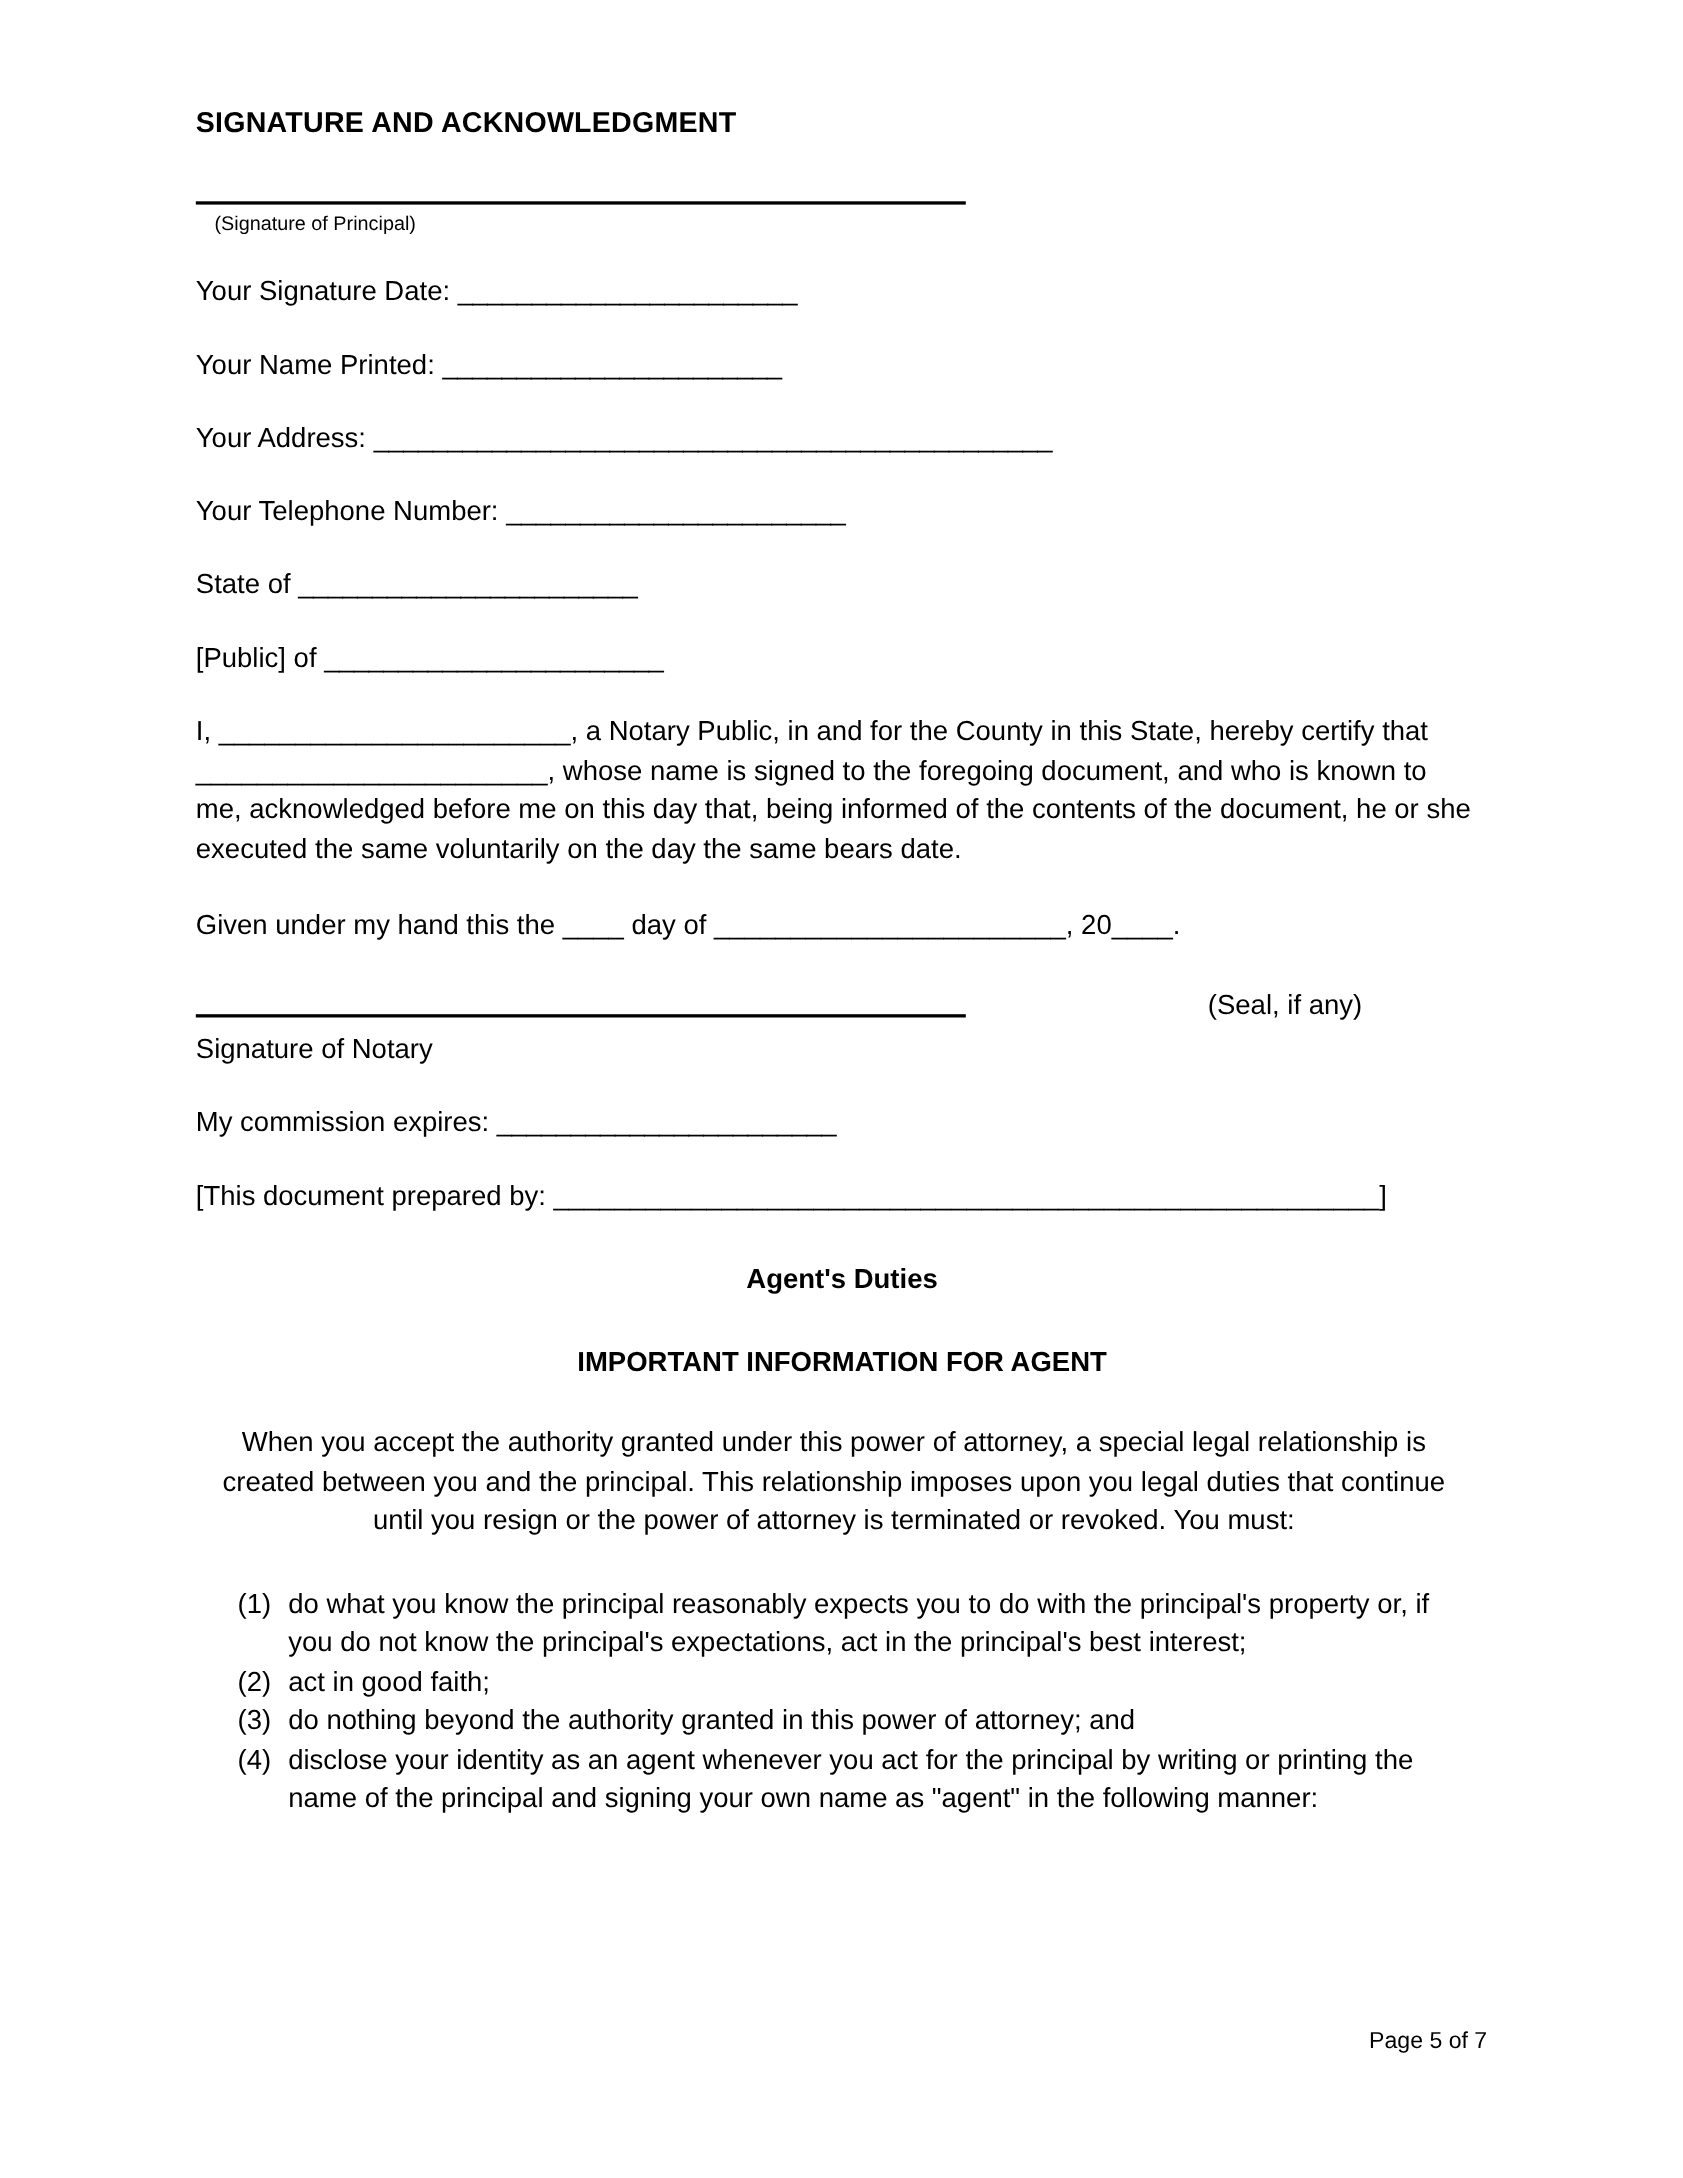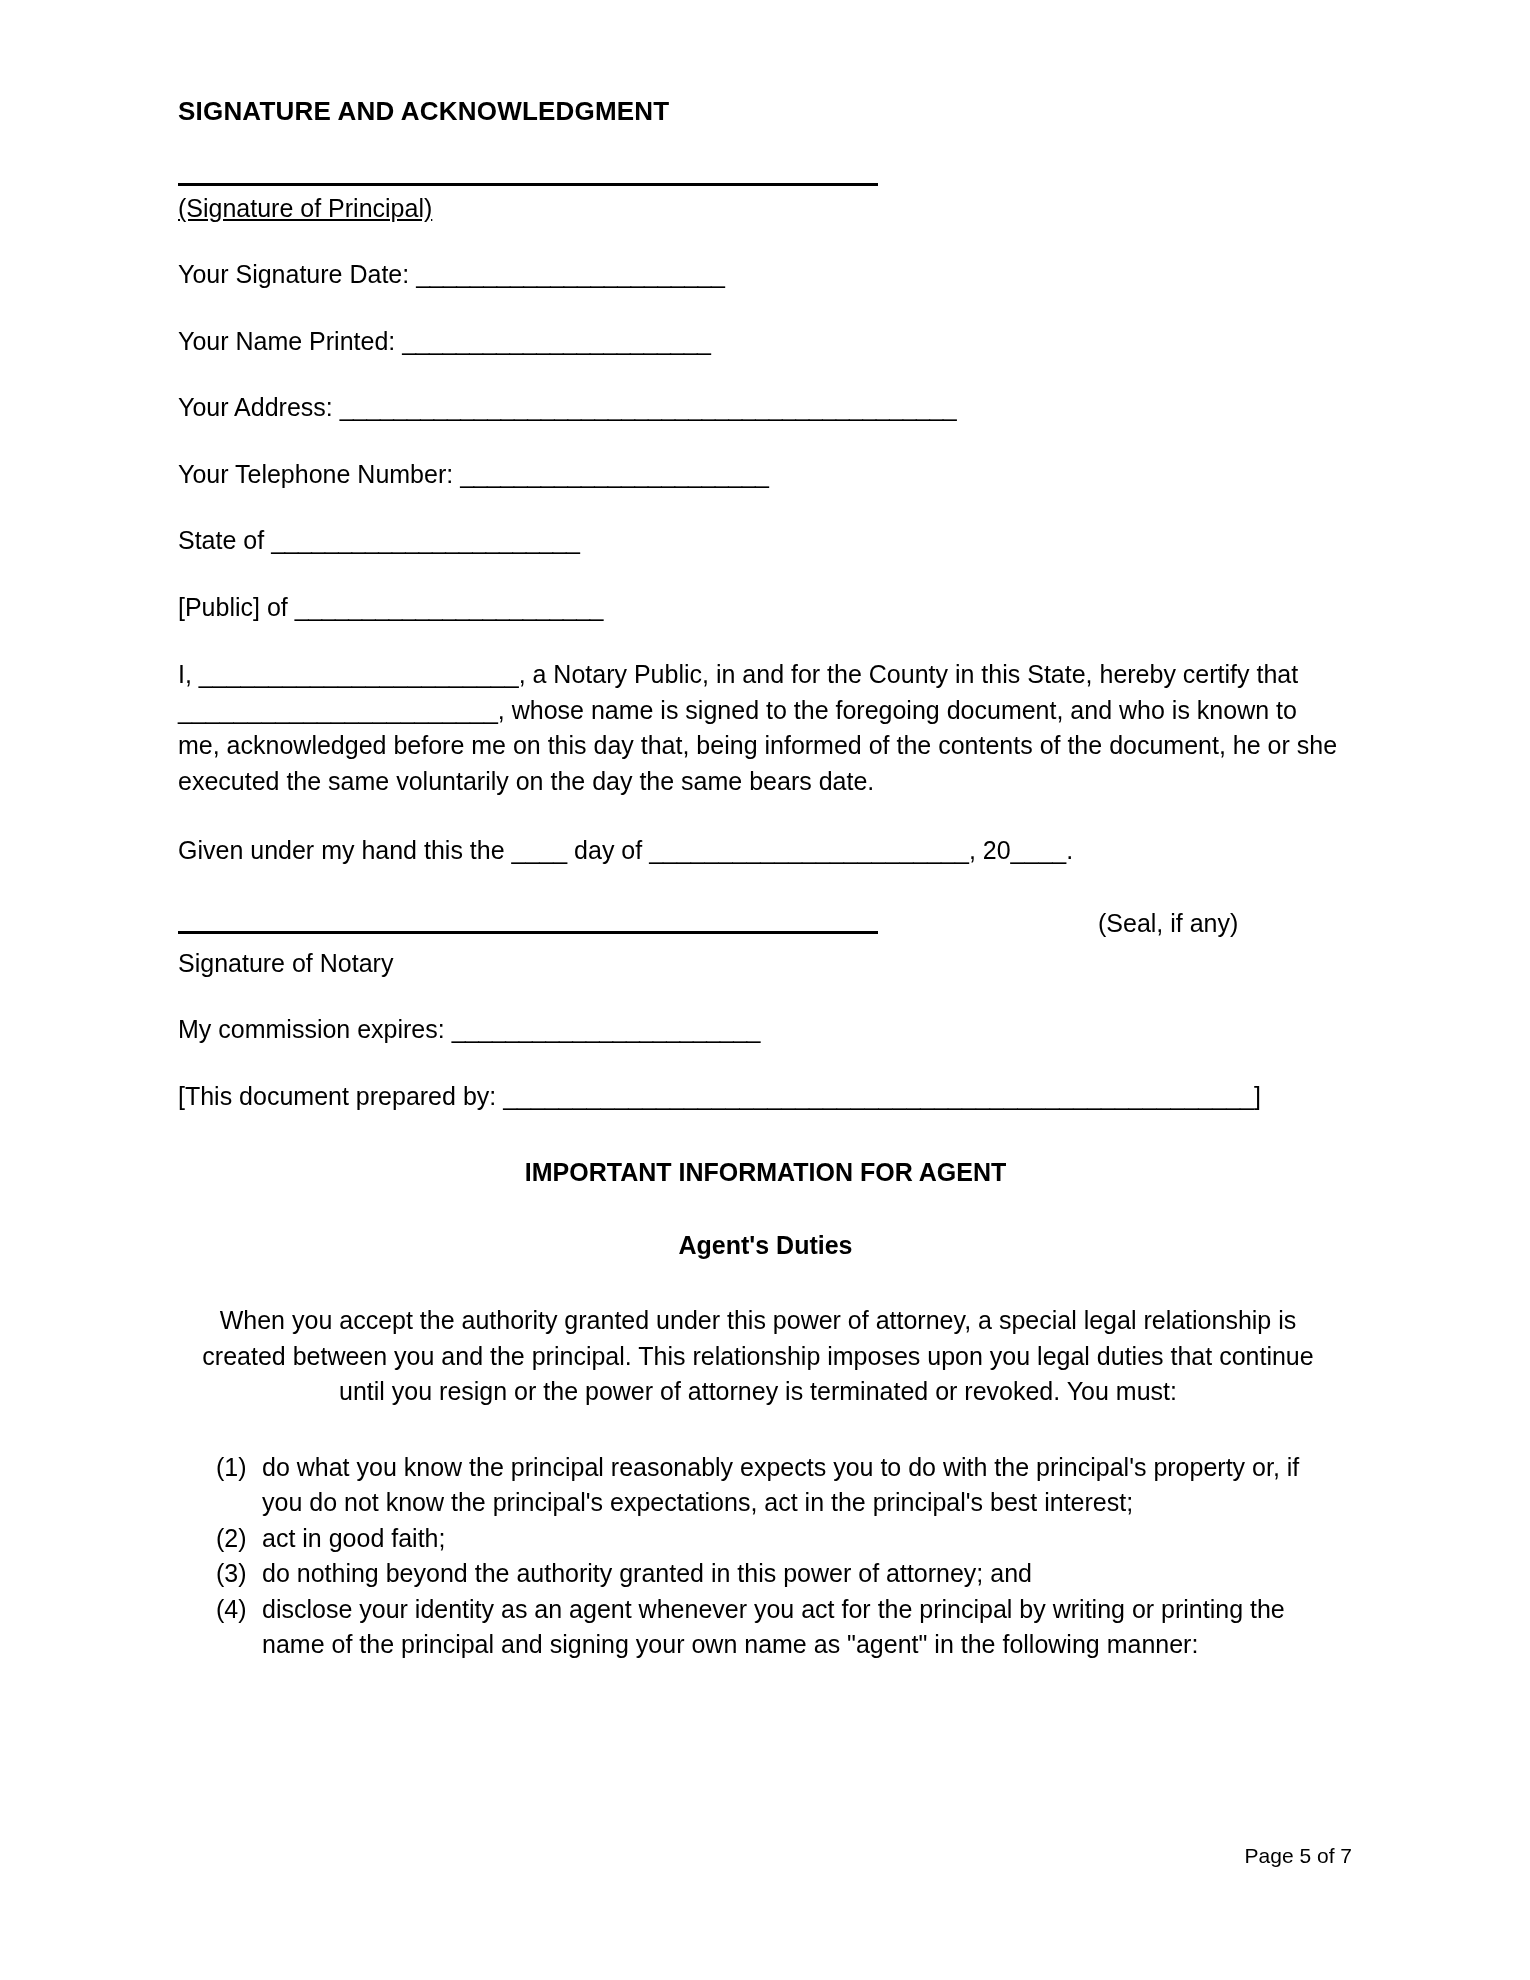--- a/index.html
+++ b/index.html
@@ -39,24 +39,23 @@
   }
 
   
   .sig-rule {
     width: 700px;
     height: 0;
     border-top: 3px solid #000;
     margin: 0 0 6px 0;
   }
   .sig-caption {
-    font-size: 25px;
+    font-size: 18px;
     line-height: 1.28;
-    margin: 0 0 34px 0;
-    text-decoration: underline;
+    margin: 0 0 34px 17px;
   }
 
   .field-line {
     font-size: 25px;
     line-height: 1.3;
     margin: 0 0 34px 0;
     white-space: nowrap;
   }
   .blank {
     letter-spacing: -0.5px;
@@ -212,22 +211,22 @@
     </div>
     <div class="notary-caption">Signature of Notary</div>
 
     <div class="field-line">
       <span>My commission expires:</span>
       <span class="blank">_______________________</span>
     </div>
 
     <div class="prepared-line">[This document prepared by: ______________________________________________________]</div>
 
+    <div class="center-head sub">Agent's Duties</div>
     <div class="center-head">IMPORTANT INFORMATION FOR AGENT</div>
-    <div class="center-head sub">Agent's Duties</div>
 
     <p class="duties-para">When you accept the authority granted under this power of attorney, a special legal relationship is created between you and the principal. This relationship imposes upon you legal duties that continue until you resign or the power of attorney is terminated or revoked. You must:</p>
 
     <ul class="duty-list">
       <li class="duty-item">
         <span class="duty-num">(1)</span>
         <span>do what you know the principal reasonably expects you to do with the principal's property or, if you do not know the principal's expectations, act in the principal's best interest;</span>
       </li>
       <li class="duty-item">
         <span class="duty-num">(2)</span>

